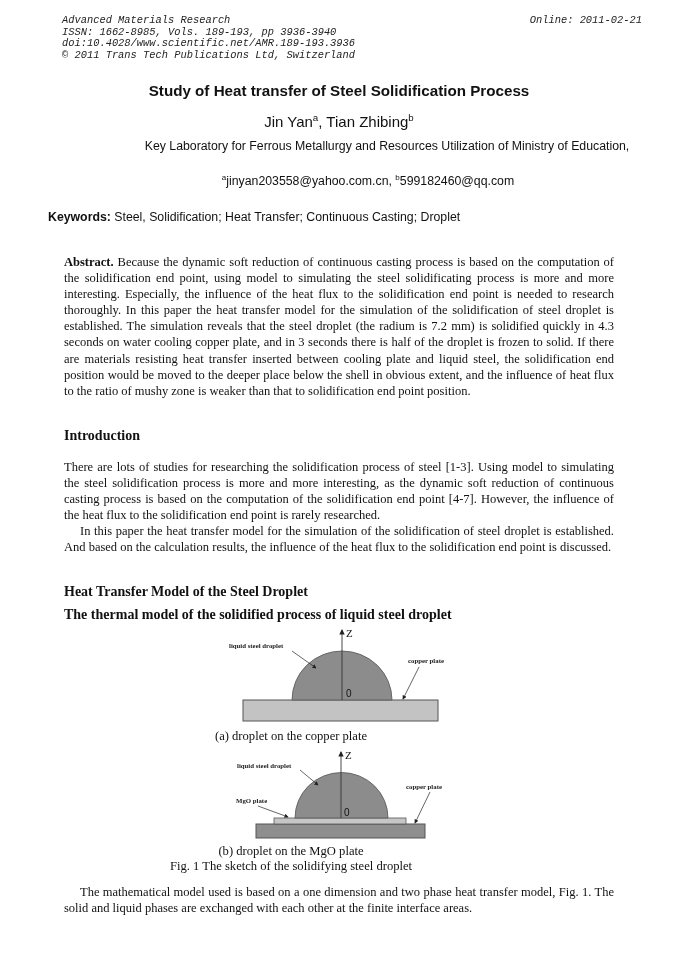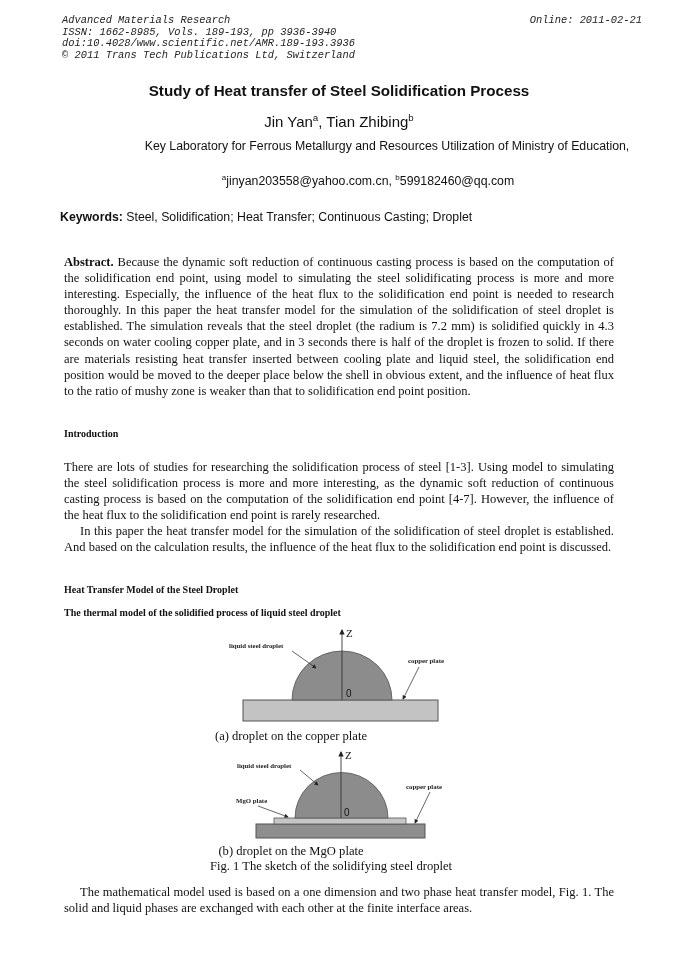--- a/index.html
+++ b/index.html
@@ -6,34 +6,34 @@
   body { width:678px; height:959px; position:relative; overflow:hidden; color:#111; }
   .hdr { position:absolute; font-family:Liberation Mono, monospace; font-style:italic; font-size:10.4px; line-height:11.5px; color:#222; }
   #hdr-left { left:62px; top:15px; }
   #hdr-right { right:36px; top:15px; text-align:center; }
   .center { position:absolute; left:0; width:678px; text-align:center; }
   #title { top:82px; font-family:"Liberation Sans", sans-serif; font-weight:bold; font-size:15.2px; }
   #authors { top:113px; font-family:"Liberation Sans", sans-serif; font-size:15px; }
   #affil { top:138px; font-family:"Liberation Sans", sans-serif; font-size:12.3px; line-height:16px;padding-left:48px; }
   #emails { top:174px; font-family:"Liberation Sans", sans-serif; font-size:12.3px;padding-left:29px; }
   sup { font-size:65%; line-height:0; vertical-align:super; }
-  #keywords { position:absolute; left:60px; top:210px; font-family:"Liberation Sans", sans-serif; font-size:12.3px; }
+  #keywords { position:absolute; left:48px; top:210px; font-family:"Liberation Sans", sans-serif; font-size:12.3px; }
   .para { position:absolute; left:64px; width:550px; font-family:"Liberation Serif", serif; font-size:12.5px; line-height:16.1px; text-align:justify;margin-top:8px; }
   #abstract { top:246px; }
-  .h { position:absolute; left:64px; font-family:"Liberation Serif", serif; font-weight:bold; font-size:10px; }
+  .h { position:absolute; left:64px; font-family:"Liberation Serif", serif; font-weight:bold; font-size:14px; }
   #intro-h { top:428px; }
   #intro-p1 { top:451px; }
   #intro-p2 { top:515px; text-indent:16px; }
   #model-h { top:584px; }
   #thermal-h { top:607px; }
   #figure { position:absolute; left:0; top:0; }
   .cap { position:absolute; left:0; width:582px; text-align:center; font-family:"Liberation Serif", serif; font-size:12.6px; }
   #cap-a { top:729px; }
   #cap-b { top:844px; }
-  #fig-caption { top:859px;margin-left:40px; }
+  #fig-caption { top:859px; }
   #final-p { top:876px; text-indent:16px; }
   .lbl { font-family:"Liberation Serif", serif; font-weight:bold; font-size:6.8px; fill:#222; }
   .axl { font-family:"Liberation Serif", serif; font-size:11px; fill:#111; }
   .zero { font-family:"Liberation Sans", sans-serif; font-size:10px; fill:#111; }
 </style>
 </head>
 <body>
 
 <div id="hdr-left" class="hdr">
   <div>Advanced Materials Research</div>

